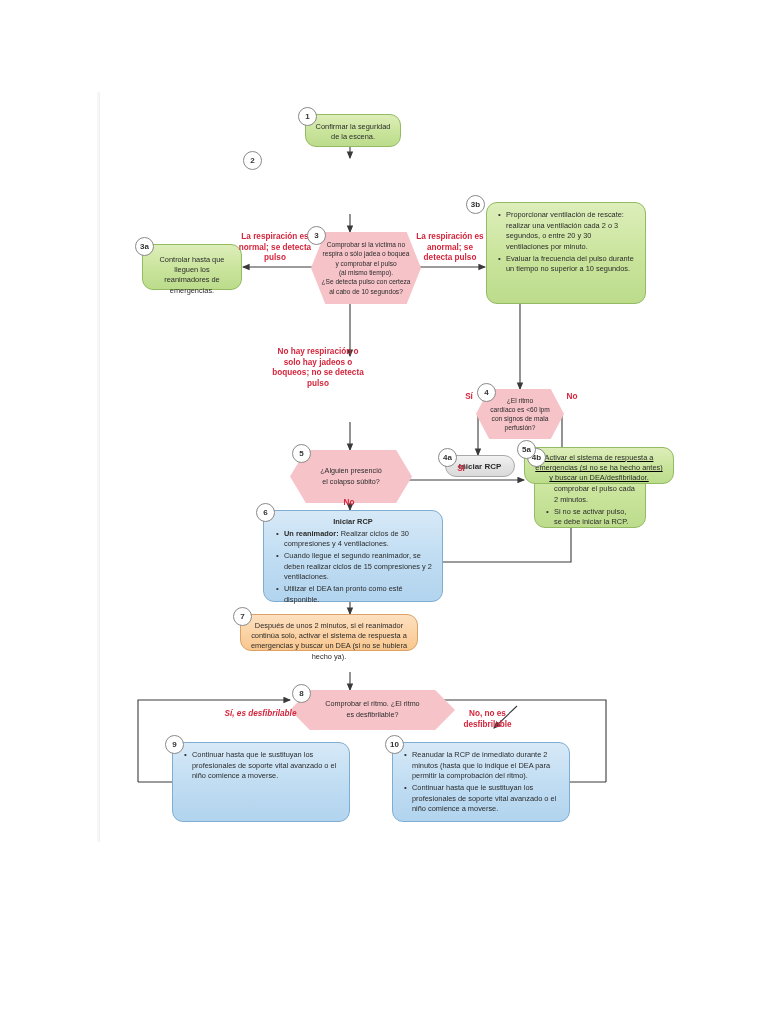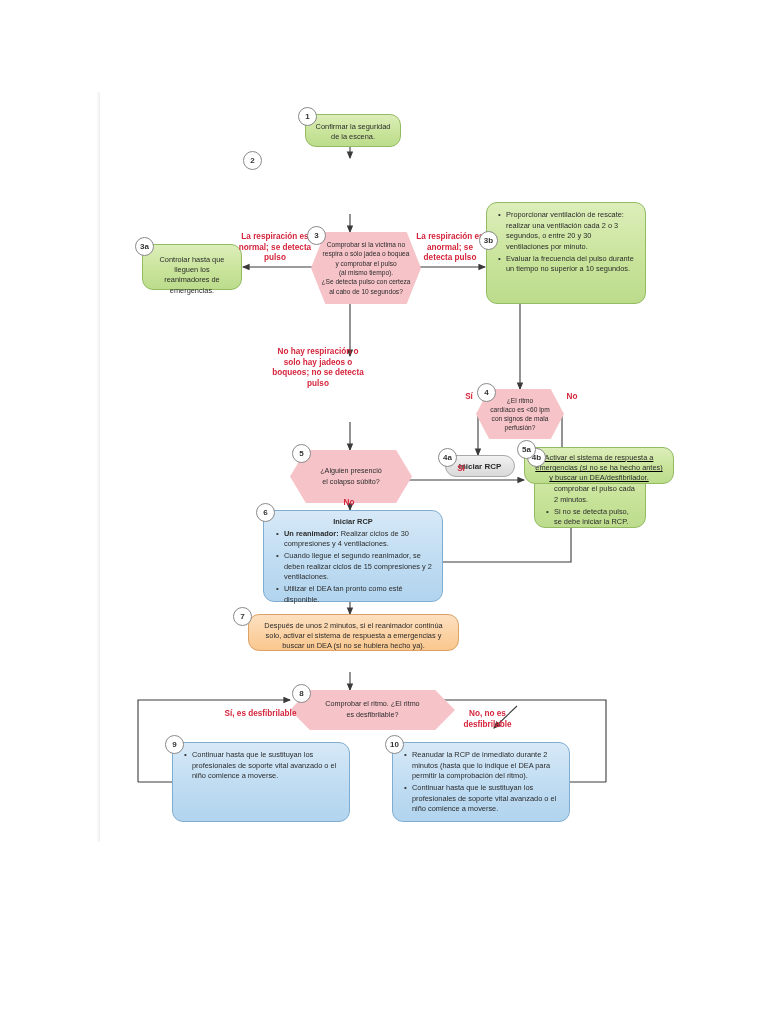--- a/index.html
+++ b/index.html
@@ -96,42 +96,42 @@
   <div class="badge" style="left:35px;top:145px;">3a</div>
 
   <div class="node rbox green" style="left:386px;top:110px;width:160px;height:102px;">
     <div class="txtl" style="padding:7px 3px 0 3px;">
       <ul class="b">
         <li>Proporcionar ventilación de rescate: realizar una ventilación cada 2 o 3 segundos, o entre 20 y 30 ventilaciones por minuto.</li>
         <li>Evaluar la frecuencia del pulso durante un tiempo no superior a 10 segundos.</li>
       </ul>
     </div>
   </div>
-  <div class="badge" style="left:379px;top:103px;margin-top:36px;">3b</div>
+  <div class="badge" style="left:366px;top:103px;">3b</div>
 
   <div class="node hex" style="left:376px;top:297px;width:88px;height:50px;clip-path:polygon(15% 0,85% 0,100% 50%,85% 100%,15% 100%,0 50%);">
     <div class="hexin" style="font-size:6.6px;line-height:1.4;color:#2b2b2b;">
       <span>¿El ritmo</span>
       <span>cardíaco es &lt;60 lpm</span>
       <span>con signos de mala</span>
       <span>perfusión?</span>
     </div>
   </div>
   <div class="badge" style="left:377px;top:291px;">4</div>
 
   <div class="node rbox grey" style="left:345px;top:363px;width:70px;height:22px;">
     <div class="txt bold" style="padding-top:5px;font-size:8px;">Iniciar RCP</div>
   </div>
   <div class="badge" style="left:338px;top:356px;">4a</div>
 
   <div class="node rbox green" style="left:434px;top:363px;width:112px;height:73px;">
     <div class="txtl" style="padding:7px 3px 0 3px;">
       <ul class="b">
         <li>Continuar con la ventilación de rescate; comprobar el pulso cada 2 minutos.</li>
-        <li>Si no se detecta pulso, se debe iniciar la RCP.</li>
+        <li>Si no se activar pulso, se debe iniciar la RCP.</li>
       </ul>
     </div>
   </div>
   <div class="badge" style="left:427px;top:356px;">4b</div>
 
   <div class="node hex" style="left:190px;top:358px;width:122px;height:53px;clip-path:polygon(13% 0,87% 0,100% 50%,87% 100%,13% 100%,0 50%);">
     <div class="hexin" style="font-size:7.2px;line-height:1.5;color:#2b2b2b;">
       <span>¿Alguien presenció</span>
       <span>el colapso súbito?</span>
     </div>
@@ -148,21 +148,21 @@
       <span class="ctr-title">Iniciar RCP</span>
       <ul class="b">
         <li><span class="bold">Un reanimador:</span> <span>Realizar ciclos de 30 compresiones y 4 ventilaciones.</span></li>
         <li>Cuando llegue el segundo reanimador, se deben realizar ciclos de 15 compresiones y 2 ventilaciones.</li>
         <li>Utilizar el DEA tan pronto como esté disponible.</li>
       </ul>
     </div>
   </div>
   <div class="badge" style="left:156px;top:411px;">6</div>
 
-  <div class="node rbox orange" style="left:148px;top:522px;width:211px;height:37px;">
+  <div class="node rbox orange" style="left:140px;top:522px;width:178px;height:37px;">
     <div class="txt" style="padding-top:6px;">Después de unos 2 minutos, si el reanimador continúa solo, activar el sistema de respuesta a emergencias y buscar un DEA (si no se hubiera hecho ya).</div>
   </div>
   <div class="badge" style="left:133px;top:515px;">7</div>
 
   <div class="node hex" style="left:190px;top:598px;width:165px;height:40px;clip-path:polygon(12% 0,88% 0,100% 50%,88% 100%,12% 100%,0 50%);">
     <div class="hexin" style="font-size:7.2px;line-height:1.5;color:#2b2b2b;">
       <span>Comprobar el ritmo. ¿El ritmo</span>
       <span>es desfibrilable?</span>
     </div>
   </div>
@@ -187,17 +187,17 @@
   </div>
   <div class="badge" style="left:285px;top:643px;">10</div>
 
   <div class="redlab" style="left:137px;top:140px;width:76px;">La respiración es normal; se detecta pulso</div>
   <div class="redlab" style="left:312px;top:140px;width:76px;">La respiración es anormal; se detecta pulso</div>
   <div class="redlab" style="left:168px;top:255px;width:100px;">No hay respiración o solo hay jadeos o boqueos; no se detecta pulso</div>
   <div class="redlab" style="left:360px;top:300px;width:18px;">Sí</div>
   <div class="redlab" style="left:462px;top:300px;width:20px;">No</div>
   <div class="redlab" style="left:352px;top:372px;width:18px;">Sí</div>
   <div class="redlab" style="left:238px;top:406px;width:22px;">No</div>
-  <div class="redlab" style="left:118px;top:617px;width:85px;">Sí, es desfibrilable</div>
+  <div class="redlab" style="left:118px;top:617px;width:85px;font-style:italic;">Sí, es desfibrilable</div>
   <div class="redlab" style="left:345px;top:617px;width:85px;">No, no es desfibrilable</div>
 
  </div>
 </div>
 
 </body></html>

